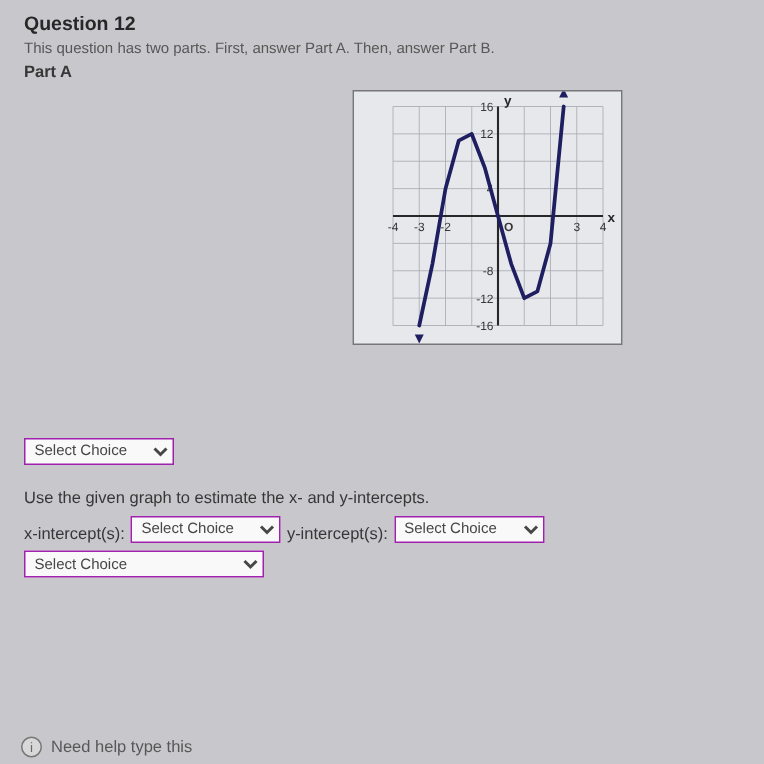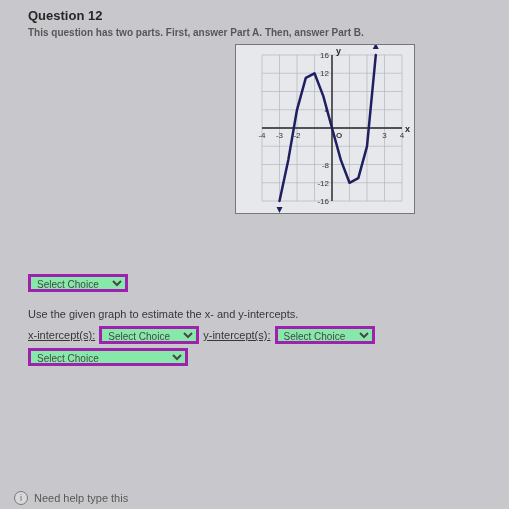--- a/index.html
+++ b/index.html
@@ -7,44 +7,43 @@
     width: 509px;
     height: 509px;
     background: #c8c8cc;
     font-family: Arial, sans-serif;
     color: #333;
     position: relative;
     overflow: hidden;
     filter: blur(0.3px) contrast(0.95);
   }
   .page {
-    padding: 8px 28px;
+    padding: 8px 16px;
   }
   .q-title {
     font-weight: bold;
     font-size: 13px;
     color: #222;
     margin-bottom: 4px;
   }
   .instr {
     font-size: 10px;
     color: #555;
     margin-bottom: 4px;
-    font-weight: bold;
   }
   .part-label {
     font-weight: bold;
     font-size: 11px;
     color: #333;
     margin: 4px 0 2px 0;
   }
-  .row { display: flex; align-items: center; gap: 4px; margin: 4px 0; text-decoration: underline; }
+  .row { display: flex; align-items: flex-end; gap: 4px; margin: 4px 0; }
   select.choice {
-    border: 3px solid #a21caf;
-    background: #86efac;
+    border: 1px solid #a21caf;
+    background: #ffffff;
     color: #444;
     font-size: 10px;
     padding: 1px 2px;
     height: 18px;
   }
   .graph-wrap {
     display: flex;
     justify-content: center;
     margin: 6px 0 8px 0;
     padding-left: 140px;
@@ -73,20 +72,21 @@
     font-size:9px;color:#666;background:#ddd;
   }
 </style>
 </head>
 <body>
 <div class="page">
 
   <div class="q-title">Question 12</div>
   <div class="instr">This question has two parts. First, answer Part A. Then, answer Part B.</div>
 
+  <div class="part-label">Part A</div>
 
   <div class="graph-wrap">
     <svg class="graph" id="chart" width="180" height="170">
         <line x1="26" y1="156" x2="26" y2="10" stroke="#b0b0b8" stroke-width="0.6"></line>
         <line x1="43.5" y1="156" x2="43.5" y2="10" stroke="#b0b0b8" stroke-width="0.6"></line>
         <line x1="61" y1="156" x2="61" y2="10" stroke="#b0b0b8" stroke-width="0.6"></line>
         <line x1="78.5" y1="156" x2="78.5" y2="10" stroke="#b0b0b8" stroke-width="0.6"></line>
         <line x1="96" y1="156" x2="96" y2="10" stroke="#b0b0b8" stroke-width="0.6"></line>
         <line x1="113.5" y1="156" x2="113.5" y2="10" stroke="#b0b0b8" stroke-width="0.6"></line>
         <line x1="131" y1="156" x2="131" y2="10" stroke="#b0b0b8" stroke-width="0.6"></line>

